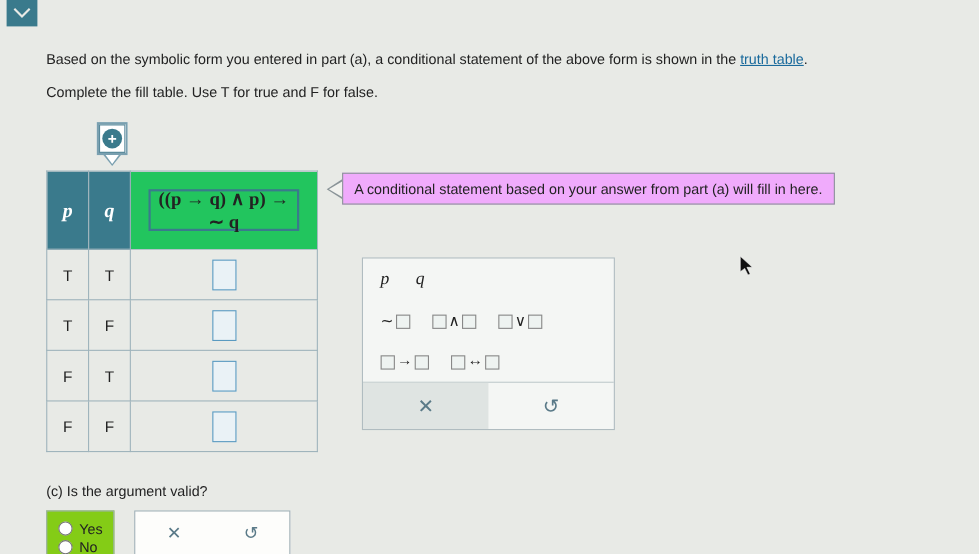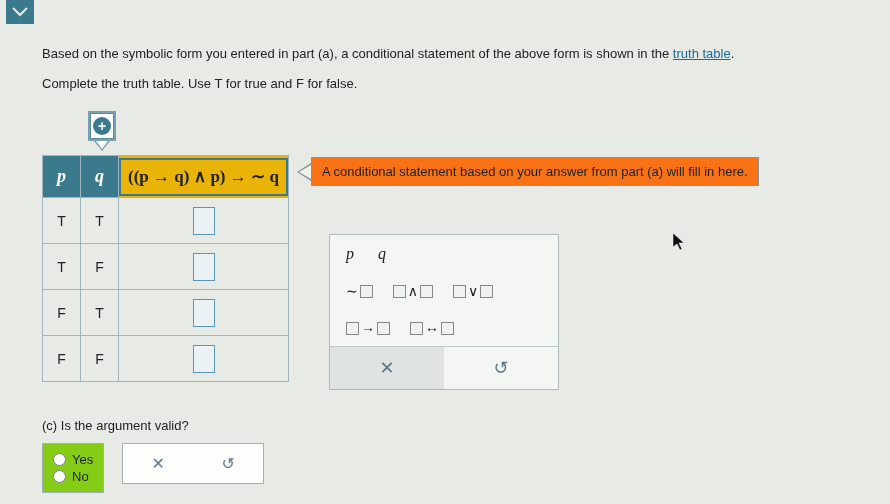--- a/index.html
+++ b/index.html
@@ -52,40 +52,40 @@
       width: 0; height: 0; border-left: 6px solid transparent; border-right: 6px solid transparent;
       border-top: 8px solid #fff; margin-left: 8px; margin-top: -10px;
     }
     .mid-row { display: flex; align-items: flex-start; margin-top: 6px; }
     table.truth { border-collapse: collapse; margin-left: 0; }
     table.truth th, table.truth td {
       border: 1px solid #9fb4bc; text-align: center; vertical-align: middle;
     }
     table.truth th { background: #3a7a8c; color: #fff; font-style: italic; font-family: 'Times New Roman', serif; font-size: 18px; height: 42px; }
     table.truth th.pq { width: 38px; }
-    table.truth th.expr { width: 170px; background: #eab308; color: #222; font-style: normal; position: relative; padding: 0; }
+    table.truth th.expr { width: 170px; background: #22c55e; color: #222; font-style: normal; position: relative; padding: 16px; }
     .expr-inner { border: 2px solid #3a7a8c; height: 38px; display: flex; align-items: center; justify-content: center; font-family: 'Times New Roman', serif; font-size: 17px; }
     table.truth td { height: 46px; font-size: 14px; }
     table.truth td.pqcell { width: 38px; }
     table.truth td.inputcell { width: 170px; }
     .slot {
       display: inline-block; width: 22px; height: 28px; border: 1px solid #5a9ac0;
       background: #eaf2f6; vertical-align: middle;
     }
     .callout-wrap { display: flex; align-items: center; margin-left: 8px; margin-top: 2px; }
     .callout-arrow {
       width: 0; height: 0; border-top: 9px solid transparent; border-bottom: 9px solid transparent;
       border-right: 14px solid #8a9498;
     }
     .callout-arrow-inner {
       width: 0; height: 0; border-top: 7px solid transparent; border-bottom: 7px solid transparent;
       border-right: 12px solid #f1f2ee; margin-left: -12px;
     }
     .callout {
-      border: 1px solid #8a9498; background: #f97316; padding: 6px 10px; font-size: 13px;
+      border: 1px solid #8a9498; background: #f0abfc; padding: 6px 10px; font-size: 13px;
     }
     .palette {
       margin-left: 40px; margin-top: 48px; width: 230px; border: 1px solid #b0bcc0; background: #f4f6f4;
     }
     .pal-row { display: flex; gap: 24px; padding: 10px 16px; font-family: 'Times New Roman', serif; font-size: 16px; font-style: italic; }
     .pal-row.sym { font-style: normal; font-size: 14px; gap: 20px; }
     .pal-item { cursor: pointer; display: inline-flex; align-items: center; gap: 2px; }
     .placeholder { display: inline-block; width: 13px; height: 13px; border: 1px solid #888; background: #eef3f1; vertical-align: middle; }
     .pal-actions { border-top: 1px solid #c0cacc; display: flex; }
     .pal-act { flex: 1; text-align: center; padding: 10px 0; font-size: 18px; color: #5a7a88; cursor: pointer; }
@@ -105,21 +105,21 @@
 <div class="chevron-tab">
   <svg width="16" height="10" viewBox="0 0 16 10">
       <path d="M1 1 L8 8 L15 1" stroke="#e8eae6" stroke-width="2" fill="none"></path>
     </svg>
 </div>
 
 <div class="content">
   <p class="prompt-line">
     <span>Based on the symbolic form you entered in part (a), a conditional statement of the above form is shown in the </span><span class="link">truth table</span><span>.</span>
   </p>
-  <p class="prompt-line instr2">Complete the truth table. Use T for true and F for false.</p>
+  <p class="prompt-line instr2">Complete the fill table. Use T for true and F for false.</p>
 
   <div class="plus-box-wrap">
     <div class="plus-btn">
       <div class="plus-circle">+</div>
     </div>
     <div class="plus-pointer"></div>
     <div class="plus-pointer-inner"></div>
   </div>
 
   <div class="mid-row">

